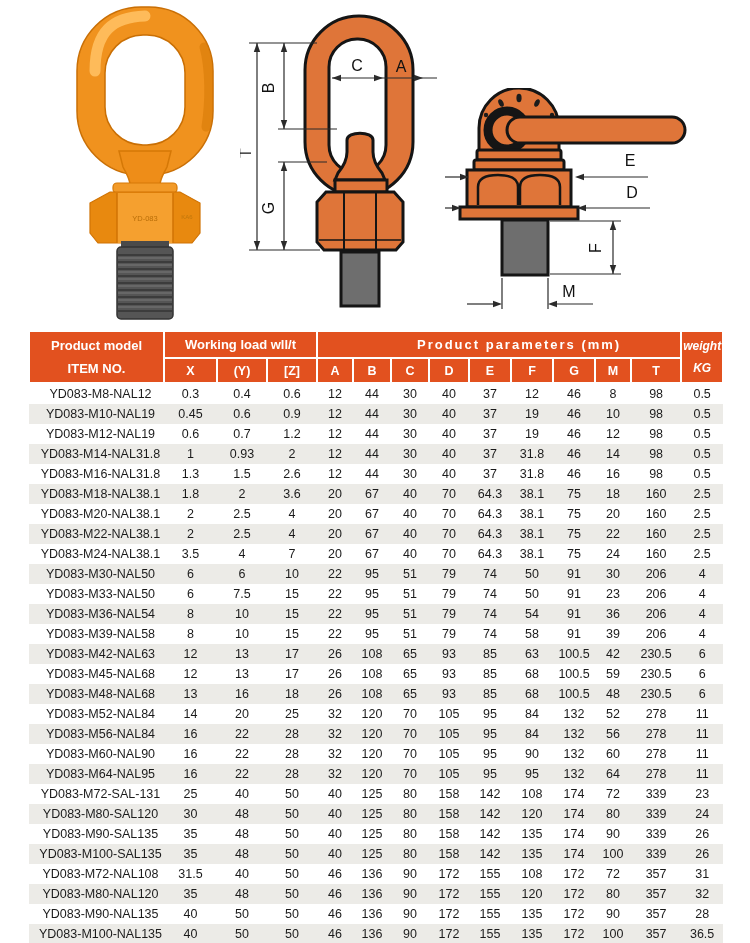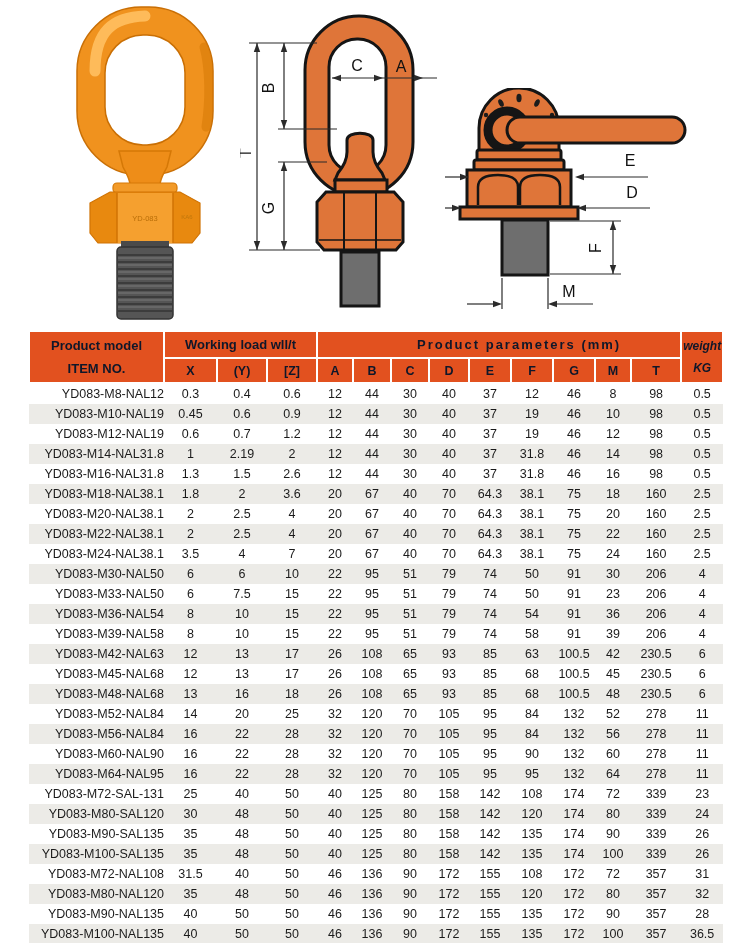--- a/index.html
+++ b/index.html
@@ -10,33 +10,33 @@
   .fig{position:absolute;}
   #photo-fig{left:55px;top:5px;}
   #front-fig{left:240px;top:12px;}
   #side-fig{left:445px;top:88px;}
 
   table{
     position:absolute;left:28px;top:330px;width:694px;
     border-collapse:collapse;table-layout:fixed;
   }
   thead th{
-    background:#E2511F;color:#0f172a;border:2px solid #ffffff;
+    background:#E2511F;color:#ffffff;border:2px solid #ffffff;
     font-weight:bold;padding:0;vertical-align:middle;
   }
   thead tr.r1 th{height:25px;font-size:13px;}
   thead tr.r2 th{height:23px;font-size:12.5px;}
   th.params{letter-spacing:2px;font-size:13px;padding-left:40px;}
   th.modelhdr div{line-height:23px;font-size:13px;}
   th.weighthdr div{line-height:22px;font-size:12px;font-style:italic;}
   tbody td{
     height:20px;line-height:20px;padding:0;font-size:12.5px;
     color:#1b1b1b;text-align:center;white-space:nowrap;overflow:hidden;
   }
-  tbody td.model{text-align:right;padding-left:8px;}
+  tbody td.model{text-align:center;padding-left:8px;}
   tbody tr:nth-child(even){background:#ECEBE7;}
 
   .dim{stroke:#2b2b2b;stroke-width:1.2;fill:none;}
   .arr{fill:#2b2b2b;stroke:none;}
   .dimtxt{font-family:"Liberation Sans",sans-serif;font-size:16px;fill:#111;}
   .outl{stroke:#151515;stroke-width:3;}
 </style>
 </head>
 <body>
 
@@ -289,21 +289,21 @@
         <td>37</td>
         <td>19</td>
         <td>46</td>
         <td>12</td>
         <td>98</td>
         <td>0.5</td>
       </tr>
       <tr>
         <td class="model">YD083-M14-NAL31.8</td>
         <td>1</td>
-        <td>2.19</td>
+        <td>0.93</td>
         <td>2</td>
         <td>12</td>
         <td>44</td>
         <td>30</td>
         <td>40</td>
         <td>37</td>
         <td>31.8</td>
         <td>46</td>
         <td>14</td>
         <td>98</td>
@@ -474,21 +474,21 @@
         <td>12</td>
         <td>13</td>
         <td>17</td>
         <td>26</td>
         <td>108</td>
         <td>65</td>
         <td>93</td>
         <td>85</td>
         <td>68</td>
         <td>100.5</td>
-        <td>45</td>
+        <td>59</td>
         <td>230.5</td>
         <td>6</td>
       </tr>
       <tr>
         <td class="model">YD083-M48-NAL68</td>
         <td>13</td>
         <td>16</td>
         <td>18</td>
         <td>26</td>
         <td>108</td>

